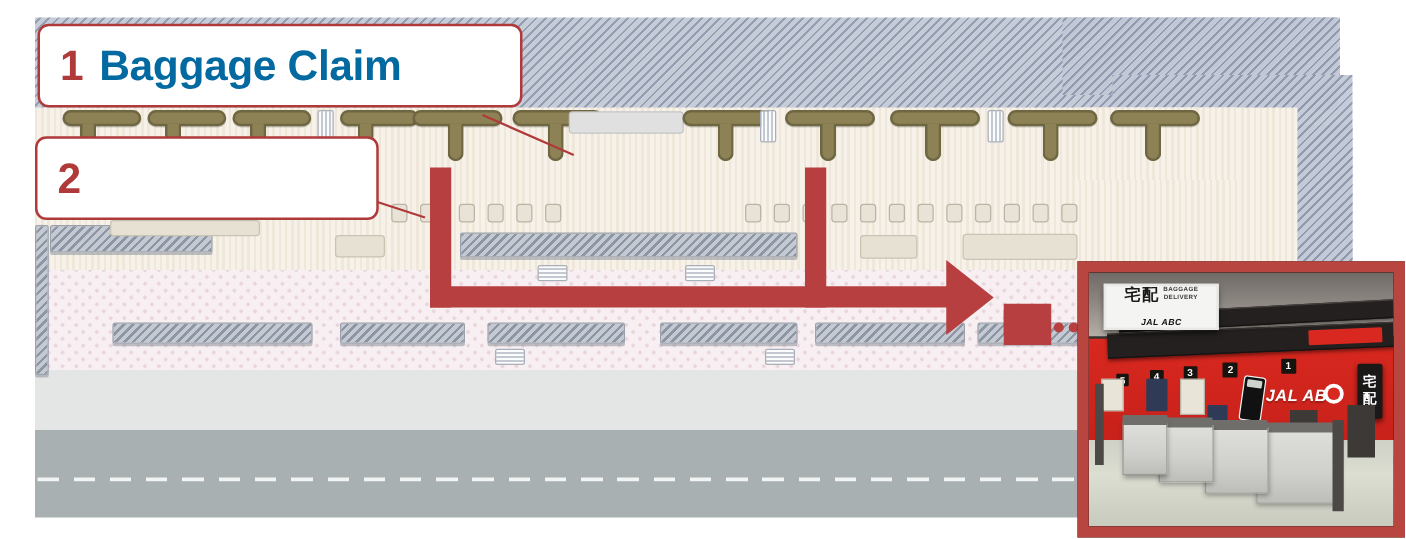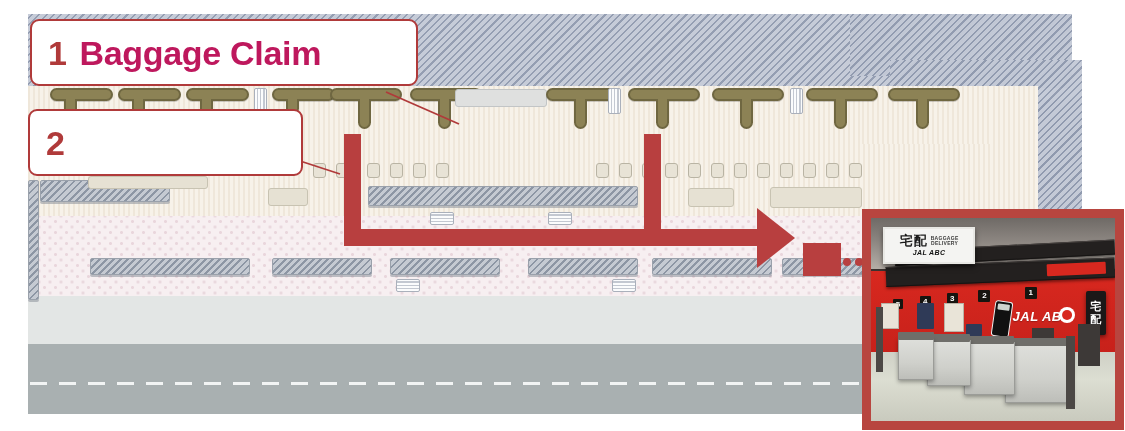--- a/index.html
+++ b/index.html
@@ -158,21 +158,21 @@
   }
   .callout .num{
     color:#b03a3a;
     font-weight:700;
     font-size:34px;
     line-height:1;
     margin-right:13px;
     letter-spacing:-.5px;
   }
   .callout .txt{
-    color:#be185d;
+    color:#0369a1;
     font-weight:700;
     font-size:34px;
     line-height:1;
     letter-spacing:-.3px;
     white-space:nowrap;
   }
   .leader{position:absolute;z-index:35;overflow:visible;}
 
   
   .photo-frame{
@@ -193,21 +193,21 @@
   .ph-signbar{position:absolute;background:#23201f;
     border-top:1.5px solid #45403e;border-bottom:1.5px solid #161413;
     box-shadow:0 2px 3px rgba(0,0,0,.45);}
   .ph-signbar .jalred{position:absolute;right:4%;top:18%;height:64%;width:26%;
     background:#d8281f;border-radius:1px;}
   .ph-whitesign{
     position:absolute;background:#f4f4f2;
     border:2px solid #e8e8e4;
     box-shadow:0 3px 5px rgba(0,0,0,.5);
     display:flex;flex-direction:column;
-    align-items:center;justify-content:center;
+    align-items:center;justify-content:space-between;
     overflow:hidden;
   }
   .ph-whitesign .kanji{color:#1a1a1a;font-weight:700;font-size:13px;
     line-height:1;letter-spacing:1px;}
   .ph-whitesign .en{color:#3b3b3b;font-weight:700;font-size:5px;
     line-height:1.05;letter-spacing:.3px;text-align:center;}
   .ph-whitesign .jal{color:#111;font-weight:700;font-style:italic;
     font-size:7px;letter-spacing:.4px;margin-top:2px;}
   .ph-row1{display:flex;align-items:center;gap:3px;}
   .ph-jalabc{

